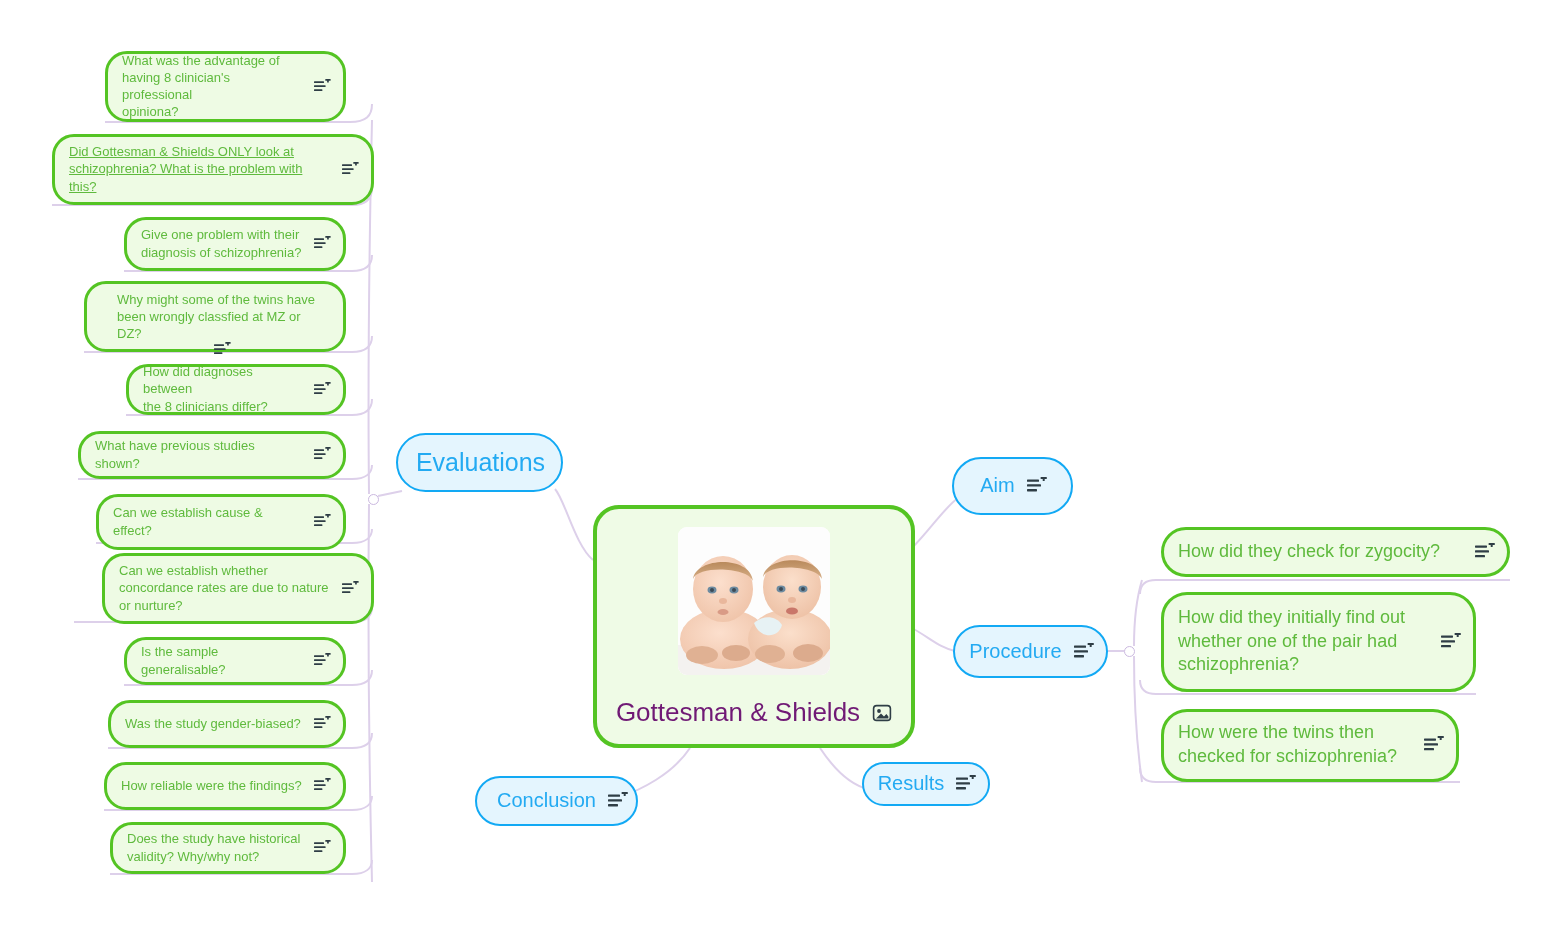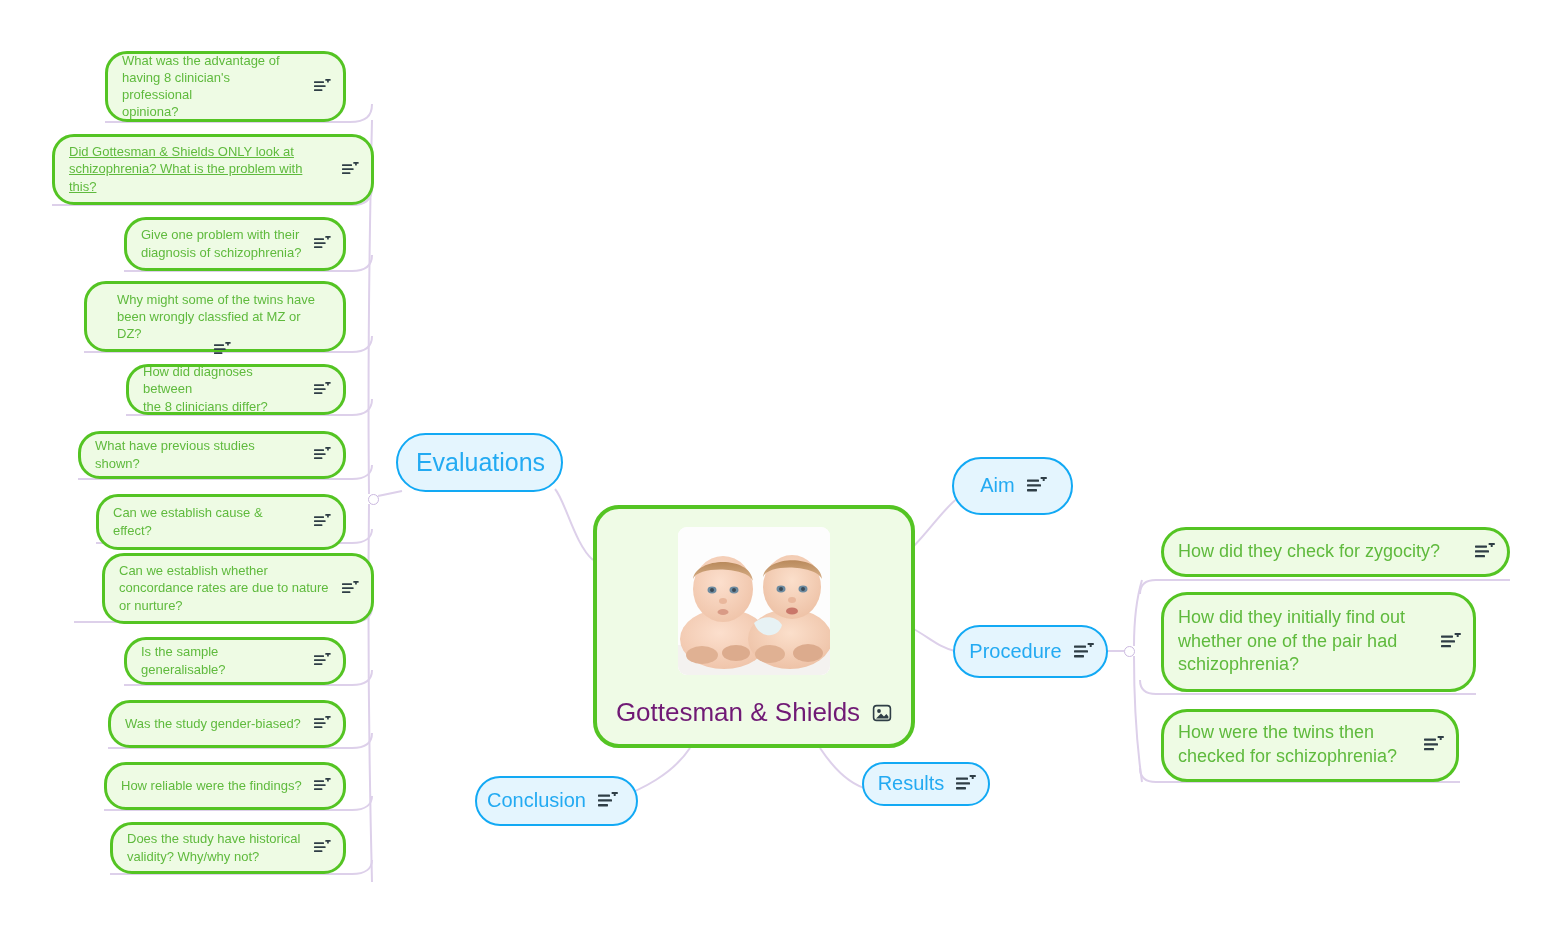--- a/index.html
+++ b/index.html
@@ -258,21 +258,21 @@
       <svg viewBox="0 0 20 18" width="20" height="18" xmlns="http://www.w3.org/2000/svg">
         <rect x="0" y="2.5" width="12" height="2.3" rx="0.6" fill="#2f3e46"></rect>
         <rect x="0" y="7.3" width="14" height="2.3" rx="0.6" fill="#2f3e46"></rect>
         <rect x="0" y="12.1" width="10" height="2.3" rx="0.6" fill="#2f3e46"></rect>
         <rect x="13.6" y="0" width="6.2" height="2.0" rx="0.5" fill="#2f3e46"></rect>
         <rect x="15.7" y="-2.1" width="2.0" height="6.2" rx="0.5" fill="#2f3e46"></rect>
       </svg>
     </span>
   </div>
 
-  <div class="node branch b-md" style="left:475px;top:776px;width:163px;height:50px;justify-content:flex-end;">
+  <div class="node branch b-md" style="left:475px;top:776px;width:163px;height:50px;justify-content:space-between;">
     <span class="label">Conclusion</span>
     <span class="note-icon ni-lg">
       <svg viewBox="0 0 20 18" width="20" height="18" xmlns="http://www.w3.org/2000/svg">
         <rect x="0" y="2.5" width="12" height="2.3" rx="0.6" fill="#2f3e46"></rect>
         <rect x="0" y="7.3" width="14" height="2.3" rx="0.6" fill="#2f3e46"></rect>
         <rect x="0" y="12.1" width="10" height="2.3" rx="0.6" fill="#2f3e46"></rect>
         <rect x="13.6" y="0" width="6.2" height="2.0" rx="0.5" fill="#2f3e46"></rect>
         <rect x="15.7" y="-2.1" width="2.0" height="6.2" rx="0.5" fill="#2f3e46"></rect>
       </svg>
     </span>

